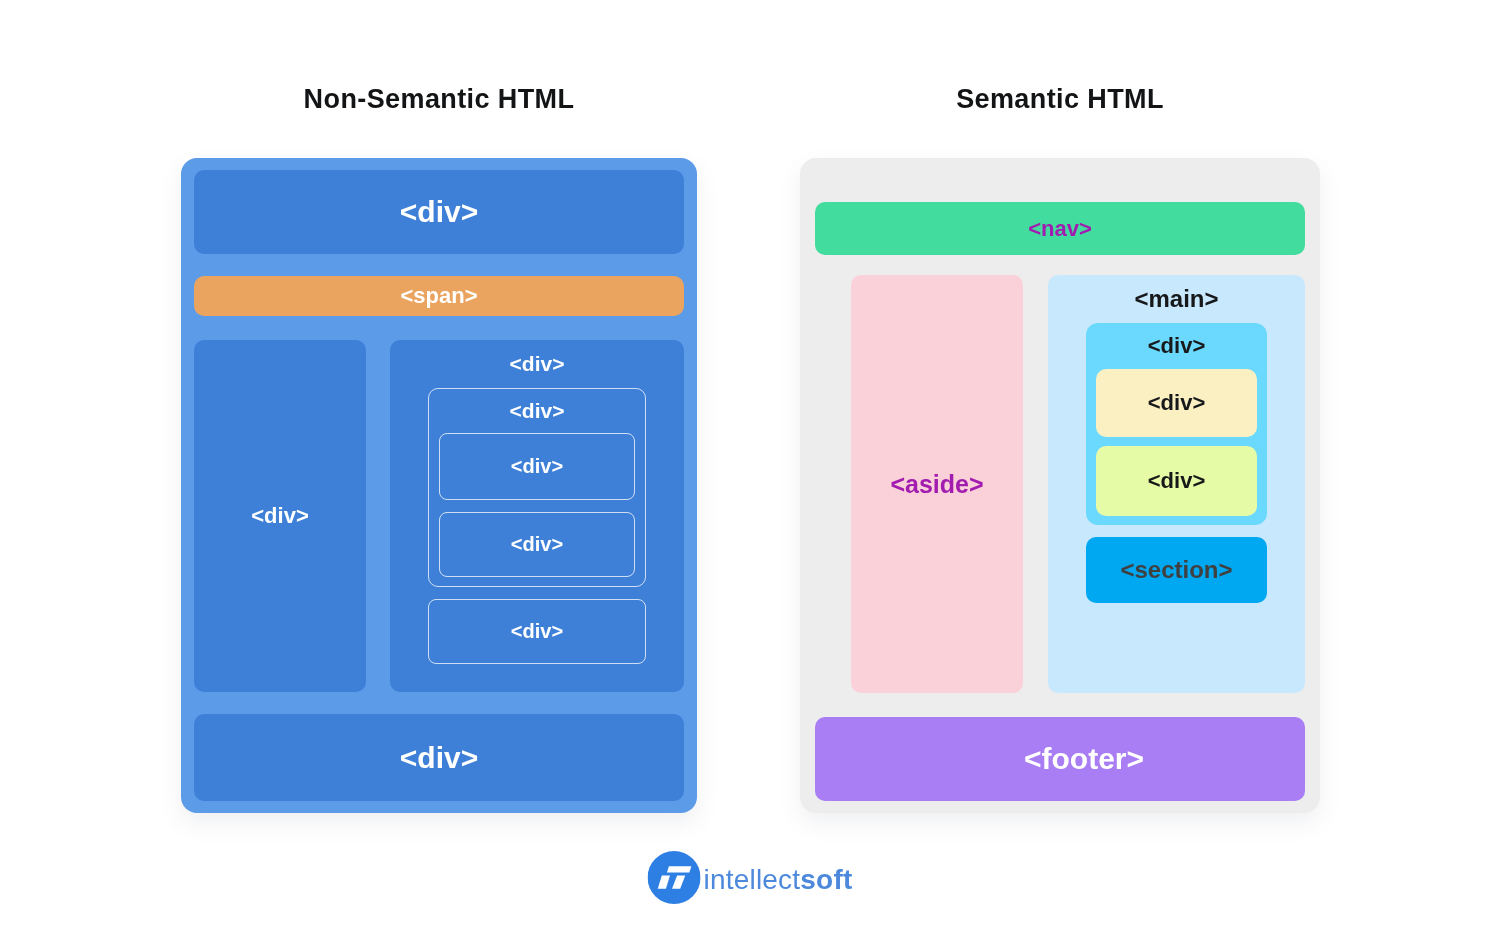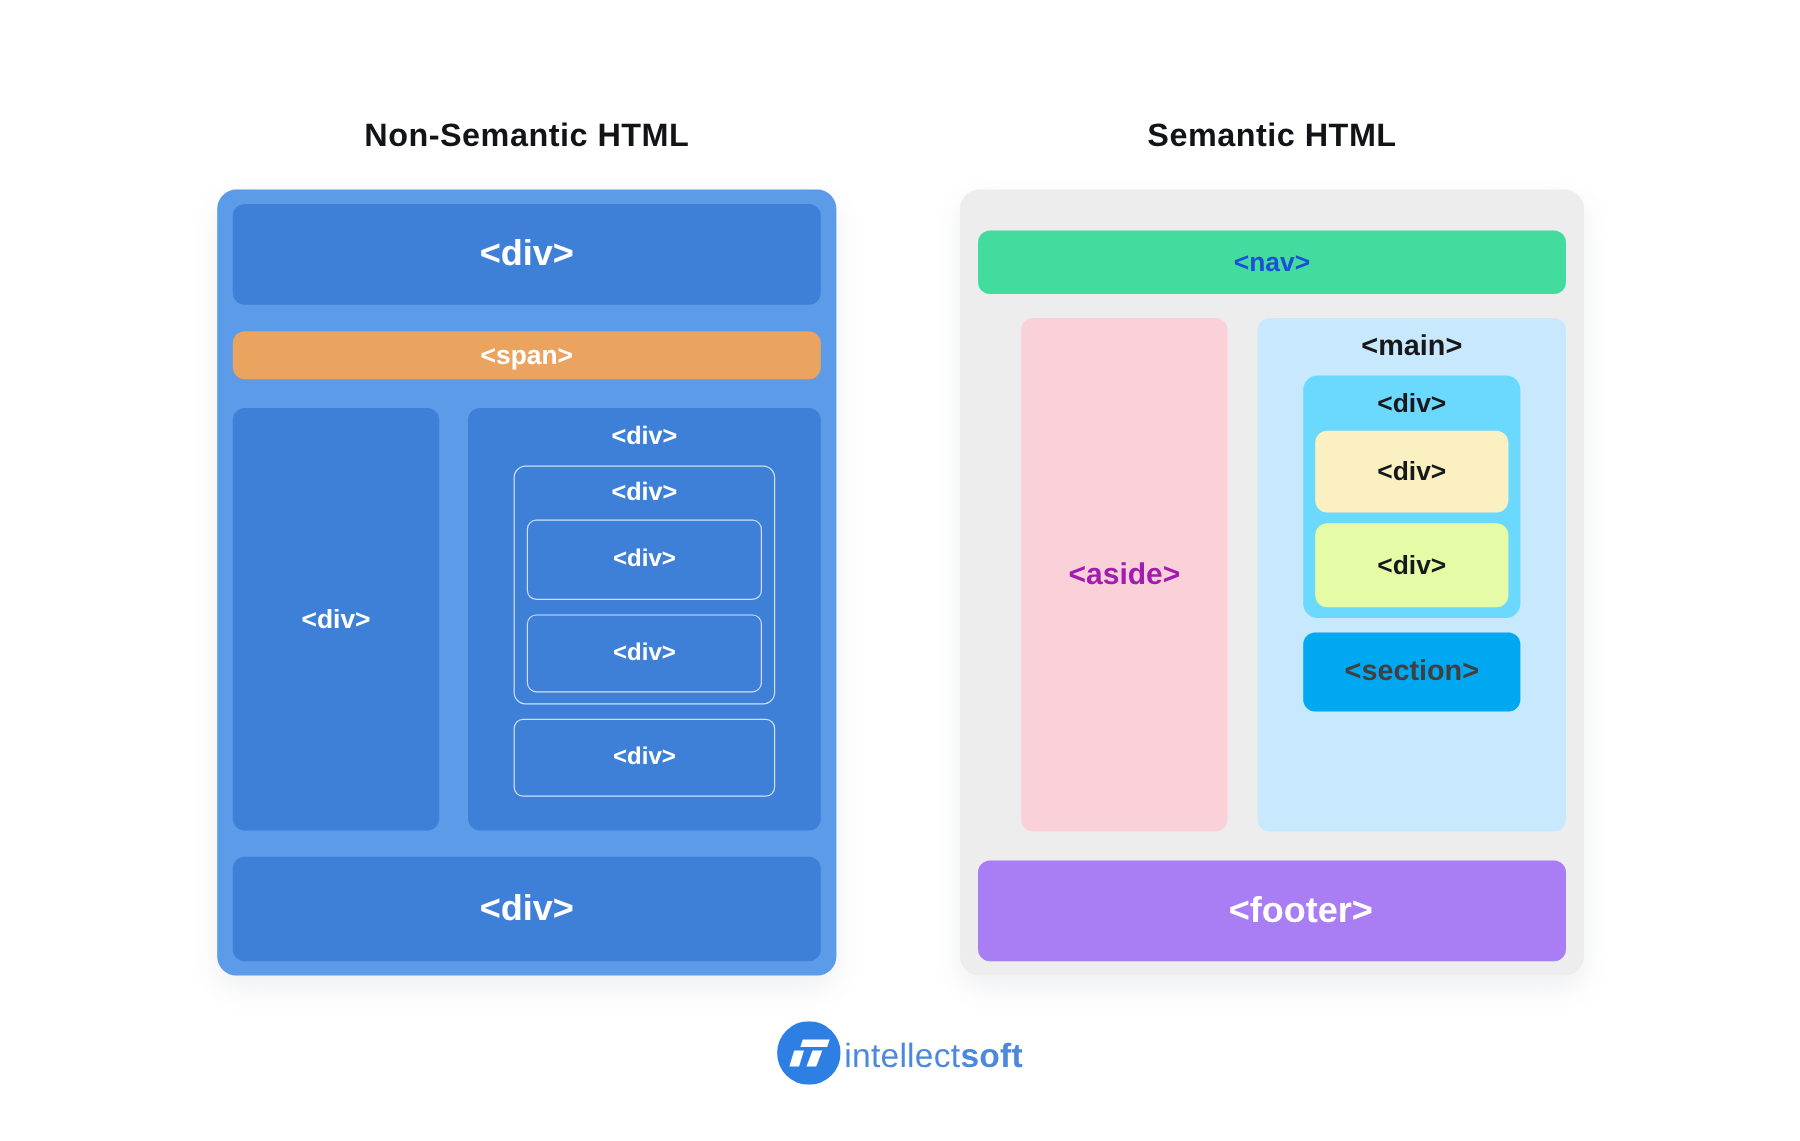--- a/index.html
+++ b/index.html
@@ -1,21 +1,21 @@
 <!DOCTYPE html>
 <html><head>
 <meta charset="utf-8">
 <style>
   html,body{margin:0;padding:0;background:#ffffff;}
   .canvas{
     position:relative;width:1500px;height:951px;background:#ffffff;overflow:hidden;
     font-family:"Liberation Sans",sans-serif;
   }
   .title{
-    position:absolute;top:98px;text-align:center;
+    position:absolute;top:84px;text-align:center;
     font-size:27px;font-weight:bold;color:#131416;letter-spacing:.4px;
   }
   .title-left{left:181px;width:516px;}
   .title-right{left:800px;width:520px;}
 
   
   .panel{position:absolute;top:158px;height:655px;border-radius:16px;box-sizing:border-box;
          box-shadow:0 10px 22px rgba(100,110,130,.10);display:flex;flex-direction:column;}
   .ns-panel{left:181px;width:516px;background:#5B9BE8;padding:12px 13px;}
   .ns-solid{background:#3E80D7;border-radius:10px;color:#ffffff;font-weight:bold;
@@ -34,21 +34,21 @@
            color:#fff;font-weight:bold;font-size:20px;display:flex;align-items:center;justify-content:center;}
   .ns-item.second{margin:12px 10px 9px;height:63px;}
   .ns-bottom{margin:12px 38px 0;height:63px;border:1px solid rgba(255,255,255,.75);border-radius:8px;
              color:#fff;font-weight:bold;font-size:20px;display:flex;align-items:center;justify-content:center;}
   .ns-footer{margin-top:22px;height:87px;font-size:30px;}
 
   
   .s-panel{left:800px;width:520px;background:#EDEDED;padding:12px 15px;}
   .s-box{border-radius:10px;display:flex;align-items:center;justify-content:center;font-weight:bold;}
   .s-header{height:83px;background:#FB7590;color:#fff;font-size:30px;}
-  .s-nav{margin-top:22px;height:53px;background:#41DC9E;color:#1d4ed8;font-size:22px;}
+  .s-nav{margin-top:32px;height:53px;background:#41DC9E;color:#a21caf;font-size:22px;}
   .s-middle{margin-top:20px;flex:1;display:flex;gap:25px;}
   .s-aside{width:172px;background:#FBD1D9;color:#a21caf;font-size:25px;margin-left:36px;}
   .s-main{flex:1;background:#C8E9FD;border-radius:10px;display:flex;flex-direction:column;}
   .s-main-label{height:48px;line-height:48px;text-align:center;color:#17181A;font-weight:bold;font-size:24px;}
   .s-group{margin:0 38px;background:#6BD9FD;border-radius:12px;display:flex;flex-direction:column;}
   .s-group-label{height:46px;line-height:46px;text-align:center;color:#17181A;font-weight:bold;font-size:22px;}
   .s-item{margin:0 10px;height:68px;border-radius:10px;color:#17181A;font-weight:bold;font-size:22px;
           display:flex;align-items:center;justify-content:center;}
   .s-item.yellow{background:#FBF0C2;}
   .s-item.green{background:#E6FBA6;margin:9px 10px 9px;height:70px;}

